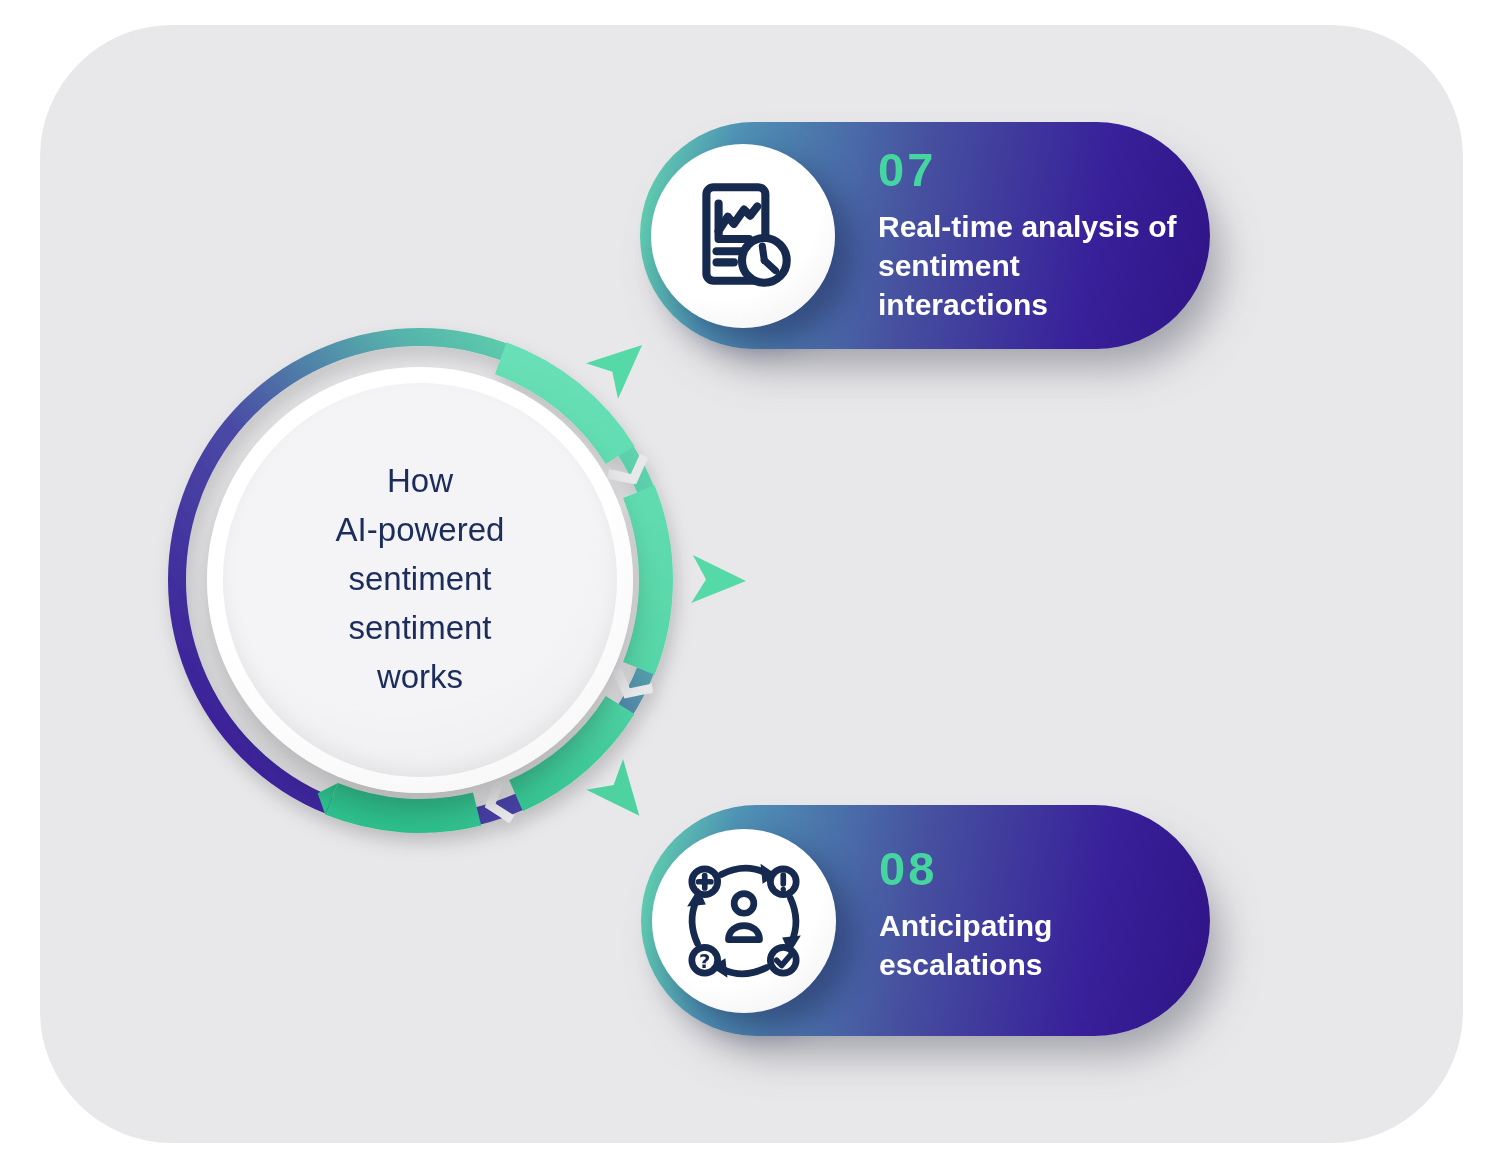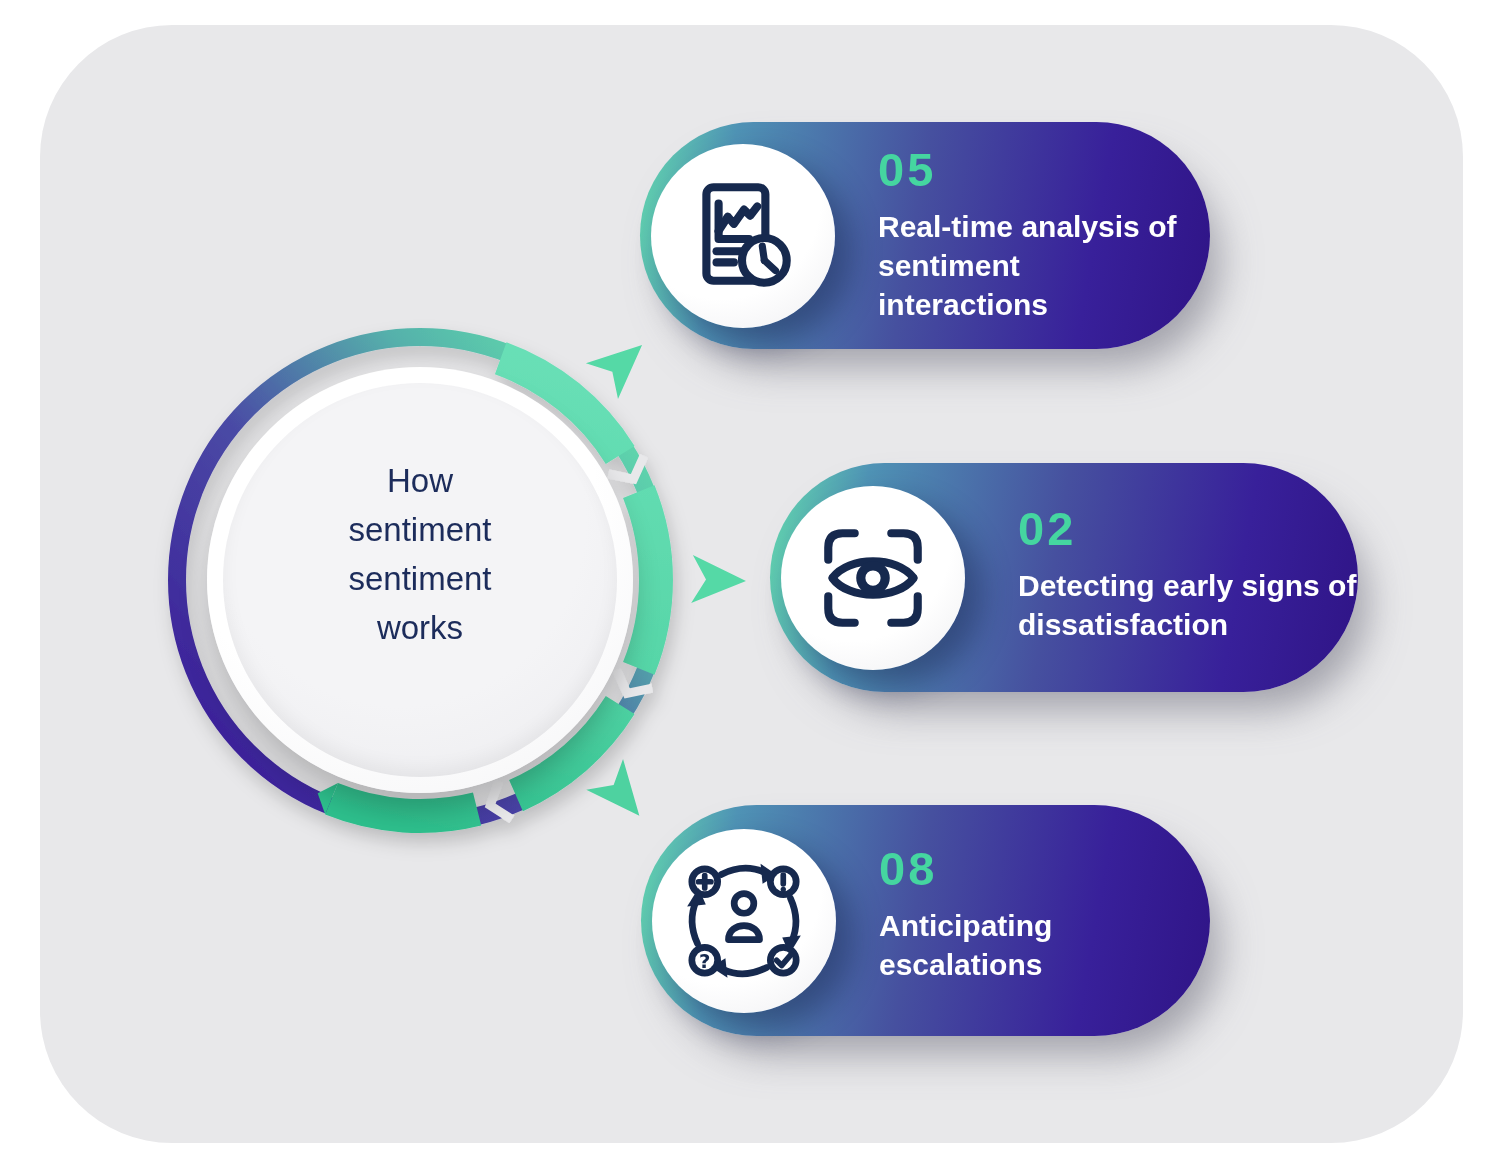--- a/index.html
+++ b/index.html
@@ -116,20 +116,21 @@
       </g>
       <polygon points="175.2,504.6 167.7,483.2 188.0,473.0" fill="#2ec08d"></polygon>
     </g>
   </svg>
 
   <div class="hub-circle">
     <div class="hub-inner"></div>
   </div>
   <div class="hub-title">
     <div>How</div>
+    <div>AI-powered</div>
     <div>sentiment</div>
     <div>sentiment</div>
     <div>works</div>
   </div>
 
   <svg class="conn conn-1" viewBox="0 0 62 52">
     <polygon points="4,2 58,26 4,50 18,26" fill="#55d9a6"></polygon>
   </svg>
   <svg class="conn conn-2" viewBox="0 0 62 52">
     <polygon points="4,2 58,26 4,50 18,26" fill="#55d9a6"></polygon>
@@ -147,43 +148,25 @@
           <polyline points="36,55 45,41 51,48 61,34 67,40 74,31"></polyline>
           <line x1="34" y1="75" x2="63" y2="75"></line>
           <line x1="34" y1="86" x2="51" y2="86"></line>
           <circle cx="81" cy="84" r="22" fill="#ffffff"></circle>
           <line x1="81" y1="84" x2="79" y2="70" stroke-width="7"></line>
           <line x1="81" y1="84" x2="92" y2="94" stroke-width="7"></line>
         </g>
       </svg>
     </div>
     <div class="card-body">
-      <div class="step-number">05</div>
+      <div class="step-number">07</div>
       <div class="step-text">Real-time analysis of sentiment interactions</div>
     </div>
   </div>
 
-  <div class="card card-2">
-    <div class="card-circle">
-      <svg width="122" height="122" viewBox="0 0 120 120">
-        <g fill="none" stroke="#16294e" stroke-width="8" stroke-linecap="round" stroke-linejoin="round">
-          <path d="M16,42 L16,30 Q16,16 30,16 L42,16"></path>
-          <path d="M78,16 L90,16 Q104,16 104,30 L104,42"></path>
-          <path d="M104,78 L104,90 Q104,104 90,104 L78,104"></path>
-          <path d="M42,104 L30,104 Q16,104 16,90 L16,78"></path>
-          <path d="M20,60 C36,38 84,38 100,60 C84,82 36,82 20,60 Z"></path>
-          <circle cx="60" cy="60" r="12" stroke-width="9"></circle>
-        </g>
-      </svg>
-    </div>
-    <div class="card-body">
-      <div class="step-number">02</div>
-      <div class="step-text">Detecting early signs of dissatisfaction</div>
-    </div>
-  </div>
 
   <div class="card card-3">
     <div class="card-circle">
       <svg width="124" height="124" viewBox="0 0 120 120">
         <g fill="none" stroke="#16294e" stroke-width="6.5" stroke-linecap="round" stroke-linejoin="round">
           <circle cx="60" cy="43" r="9.5"></circle>
           <path d="M45,78 C45,60 75,60 75,78 Z"></path>
           <circle cx="22" cy="22" r="12.5"></circle>
           <circle cx="98" cy="22" r="12.5"></circle>
           <circle cx="22" cy="98" r="12.5"></circle>

